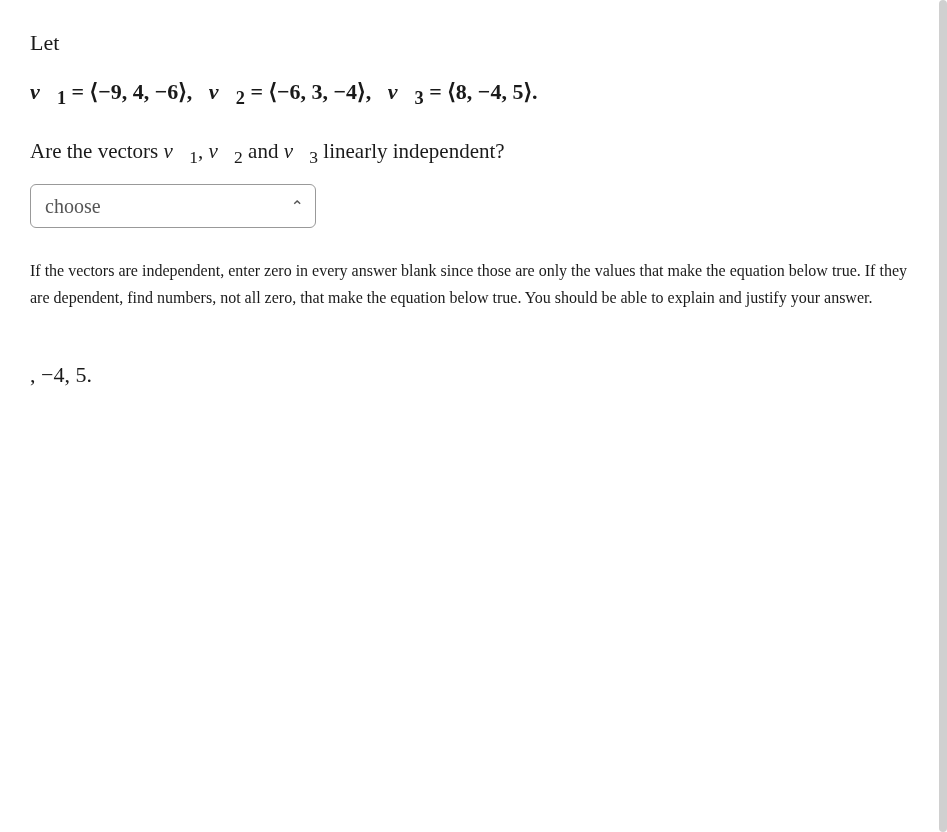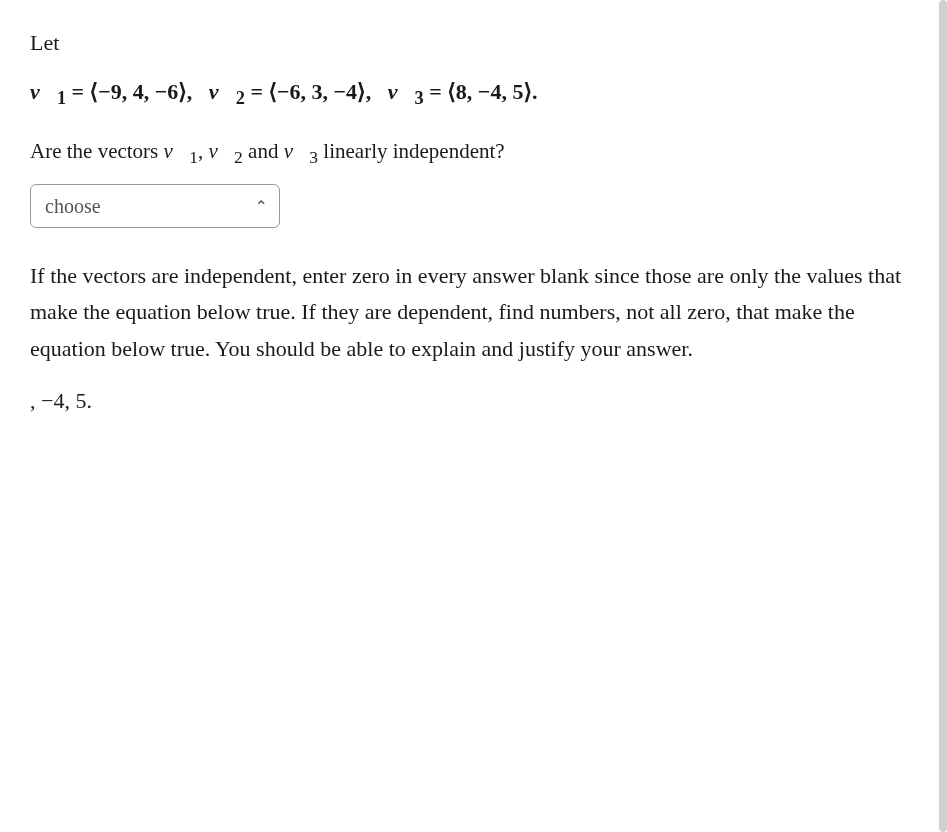--- a/index.html
+++ b/index.html
@@ -58,21 +58,21 @@
       line-height: 1.5;
     }
 
     .dropdown-container {
       margin-bottom: 30px;
     }
 
     .choose-wrapper {
       position: relative;
       display: inline-block;
-      width: 250px;
+      width: 286px;
       text-decoration: underline;
     }
 
     .choose-wrapper select {
       width: 100%;
       padding: 10px 40px 10px 14px;
       font-size: 20px;
       font-family: Georgia, 'Times New Roman', serif;
       color: #555555;
       background: #ffffff;
@@ -88,23 +88,23 @@
       position: absolute;
       right: 12px;
       top: 50%;
       transform: translateY(-50%);
       pointer-events: none;
       font-size: 16px;
       color: #555;
     }
 
     .instructions-block {
-      font-size: 22px;
+      font-size: 16px;
       line-height: 1.65;
-      margin-bottom: 14px;
+      margin-bottom: 44px;
       color: #1a1a1a;
     }
 
     .equation-block {
       font-size: 22px;
       line-height: 1.8;
       margin-top: 10px;
     }
 
     .equation-row {

